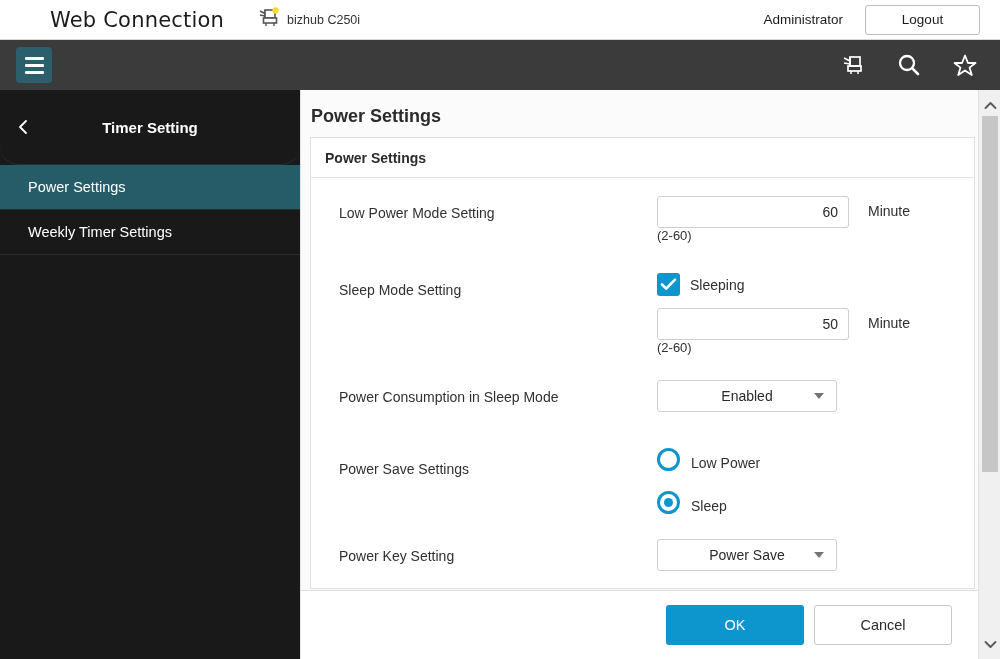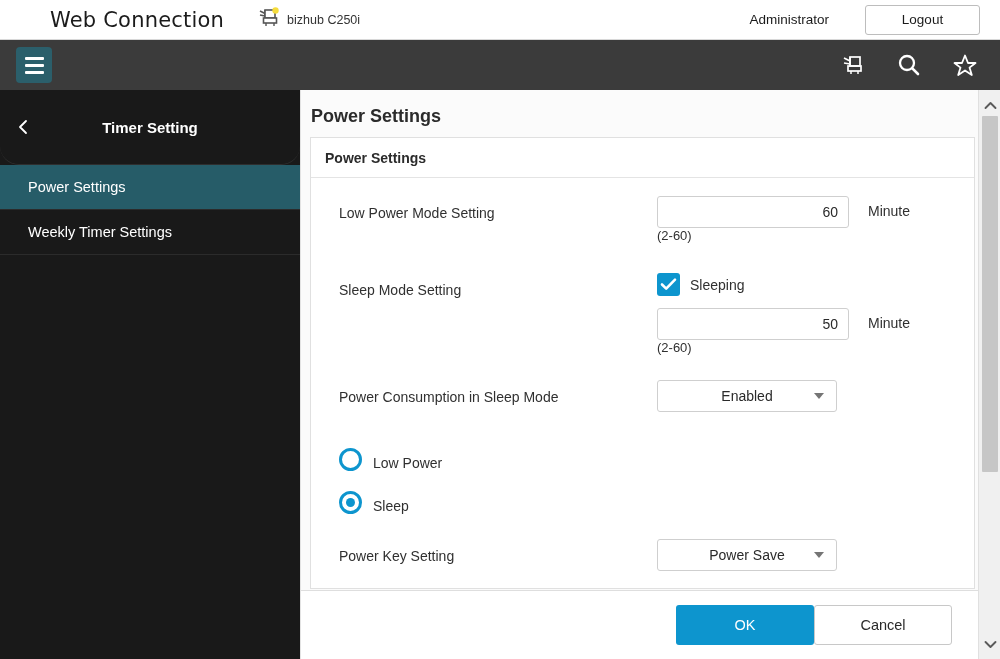--- a/index.html
+++ b/index.html
@@ -32,21 +32,20 @@
     margin-left: auto; display: flex; align-items: center; gap: 22px;
     margin-right: 20px;
   }
   .admin-label { font-size: 13.5px; color: #1b1b1b; }
   .logout-btn {
     width: 115px; height: 30px;
     border: 1px solid #bdbdbd; border-radius: 3px;
     background: #fff; font-size: 13.5px; color: #1b1b1b;
     font-family: "Liberation Sans", sans-serif;
     cursor: pointer;
-    margin-left: 14px;
   }
 
   
   .navbar {
     position: absolute; left: 0; top: 40px; width: 1000px; height: 50px;
     background: #3b3b3b;
     display: flex; align-items: center;
   }
   .hamburger {
     margin-left: 16px;
@@ -164,21 +163,21 @@
     content: ""; position: absolute; left: 4px; top: 4px;
     width: 9px; height: 9px; border-radius: 50%; background: #0d95ce;
   }
   .radio-label { font-size: 14px; color: #303030; }
 
   
   .footer {
     position: absolute; left: 0; top: 500px; width: 678px; height: 69px;
     background: #ffffff; border-top: 1px solid #dedede;
     display: flex; align-items: center; justify-content: flex-end;
-    padding-right: 27px; 
+    padding-right: 27px; gap: 10px;
   }
   .btn-ok {
     width: 138px; height: 40px; border: none; border-radius: 3px;
     background: #0d95ce; color: #ffffff; font-size: 14.5px;
     font-family: "Liberation Sans", sans-serif; cursor: pointer;
   }
   .btn-cancel {
     width: 138px; height: 40px; border-radius: 3px;
     border: 1px solid #c8c8c8; background: #ffffff;
     color: #2a2a2a; font-size: 14.5px;
@@ -327,20 +326,21 @@
         <div class="row-label">Power Consumption in Sleep Mode</div>
         <div class="row-control">
           <div class="select-box">
             <span>Enabled</span>
             <span class="select-caret"></span>
           </div>
         </div>
       </div>
 
       <div class="row" style="margin-top:28px;">
+        <div class="row-label">Power Save Settings</div>
         <div class="row-control">
           <div style="margin-top:-4px;">
             <div class="radio-wrap">
               <span class="radio"></span>
               <span class="radio-label">Low Power</span>
             </div>
             <div class="radio-wrap">
               <span class="radio checked"></span>
               <span class="radio-label">Sleep</span>
             </div>

